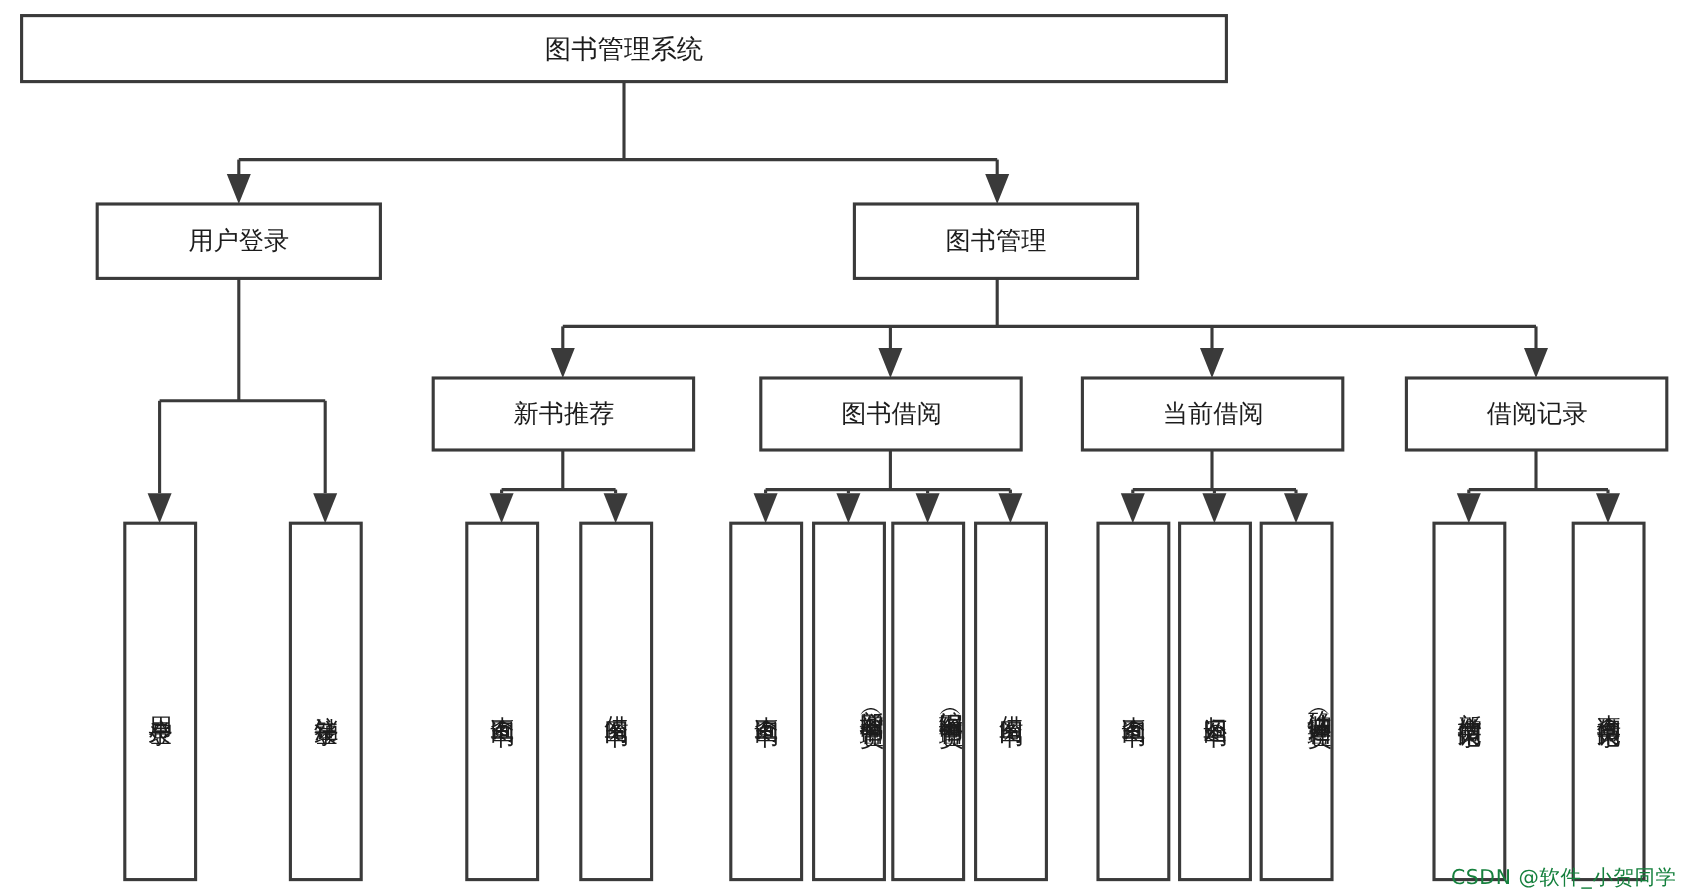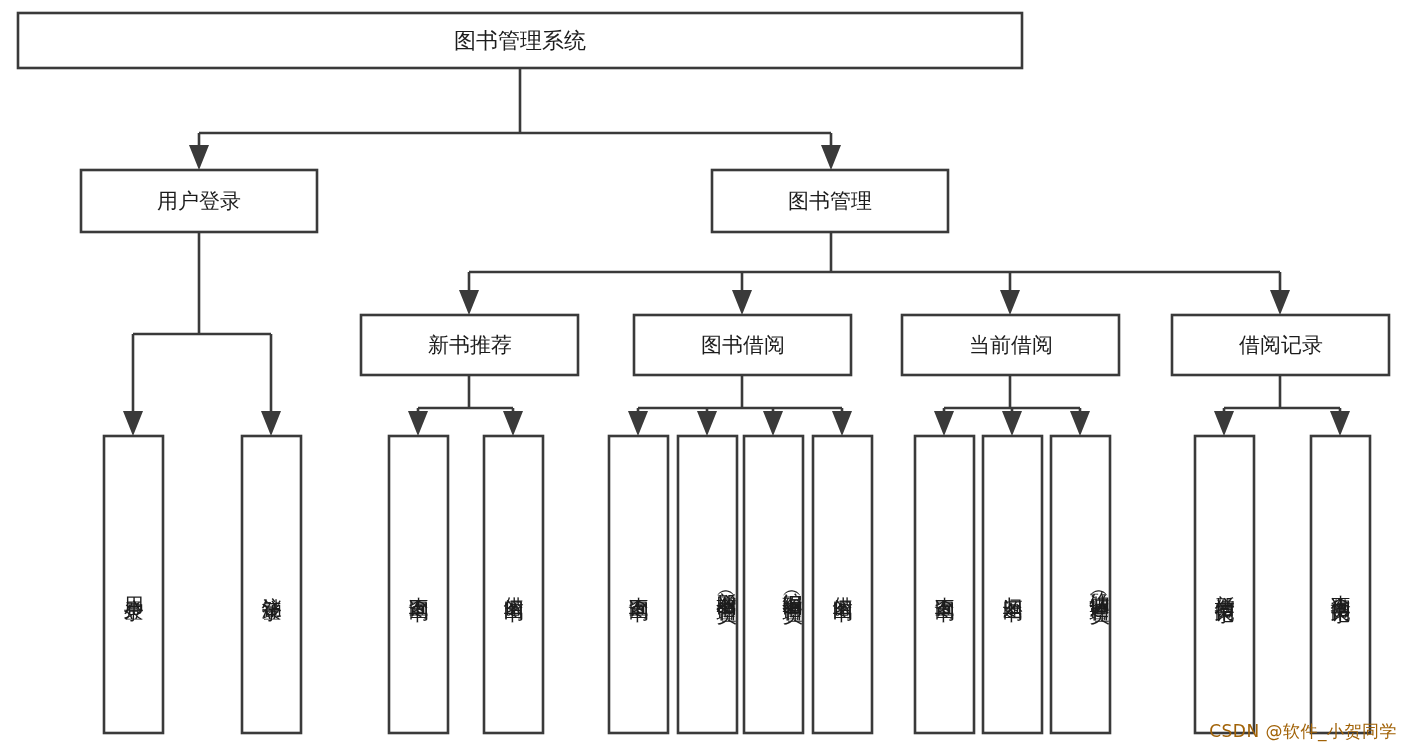--- a/index.html
+++ b/index.html
@@ -72,21 +72,21 @@
     display: flex;
     align-items: center;
     justify-content: center;
   }
   .watermark {
     position: absolute;
     right: 8px;
     bottom: 4px;
     font-family: "DejaVu Sans", "Liberation Sans", sans-serif;
     font-size: 17px;
-    color: #a16207;
+    color: #15803d;
     white-space: nowrap;
     letter-spacing: 0.5px;
   }
 </style>
 </head>
 <body>
 
 <div id="diagram-root">
 
   <svg id="diagram-svg" viewBox="0 0 1405 747">

